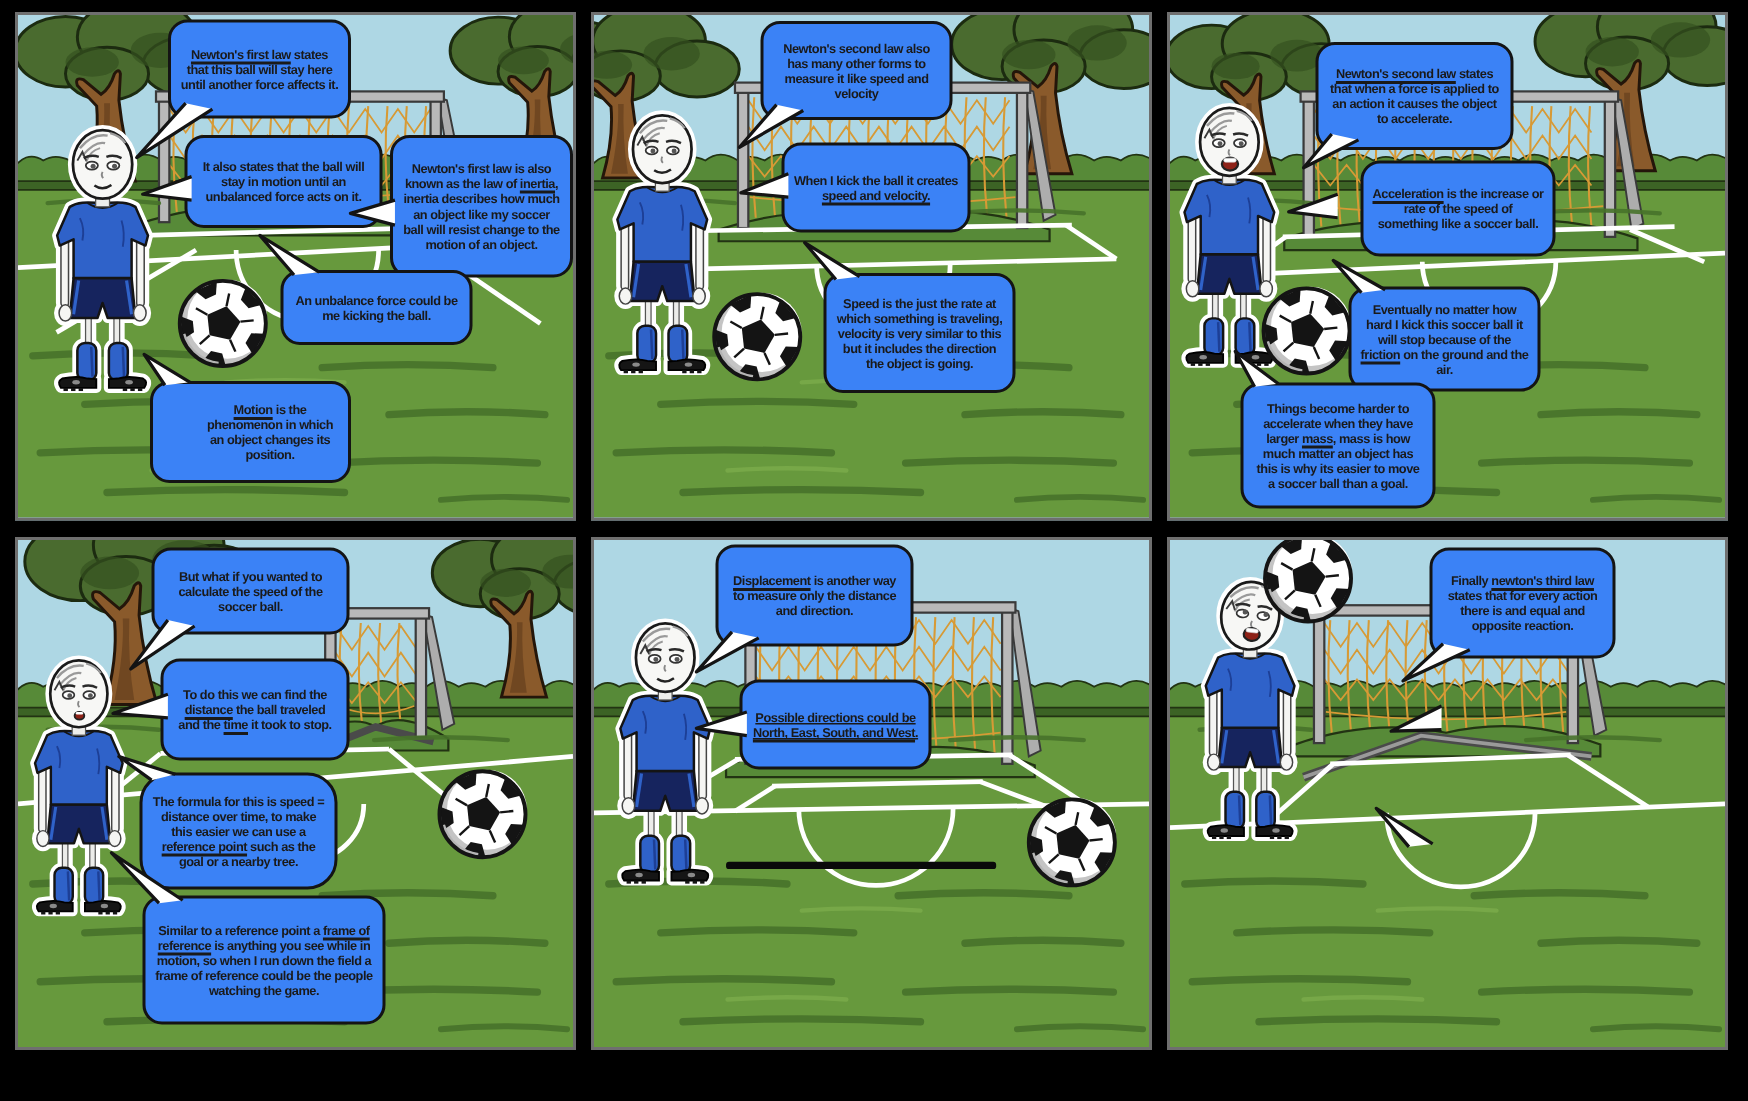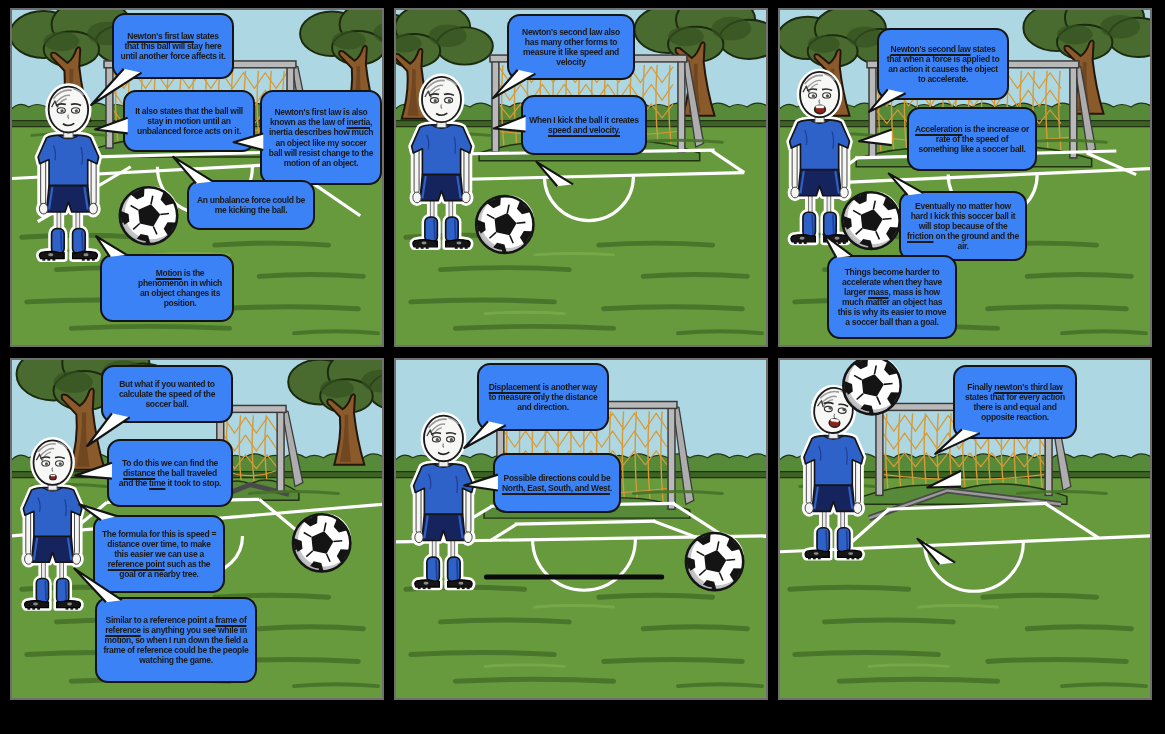--- a/index.html
+++ b/index.html
@@ -341,20 +341,23 @@
           <line x1="99.6" y1="213.0" x2="91.9" y2="208.6" stroke="#141414" stroke-width="1.6"></line>
           <path d="M 83.32 226.25 A 28.13 28.13 0 0 0 107.1 246.55" stroke="#b5b5b5" stroke-width="3" fill="none"></path>
           <circle cx="110" cy="219" r="29" fill="none" stroke="#141414" stroke-width="2.6"></circle>
         </g>
       </svg>
       <div class="bubble" style="left:125px;top:85px;width:126px;min-height:60px;">
         <div><span class="seg">When I kick the ball it creates </span><span class="seg u">speed and velocity.</span></div>
       </div>
       <div class="bubble" style="left:111px;top:4px;width:128px;min-height:66px;">
         <div><span class="seg">Newton's second law also has many other forms to measure it like speed and velocity</span></div>
+      </div>
+      <div class="bubble" style="left:153px;top:172px;width:128px;min-height:80px;">
+        <div><span class="seg">Speed is the just the rate at which something is traveling, velocity is very similar to this but it includes the direction the object is going.</span></div>
       </div>
       <svg class="tails" viewBox="0 0 374 342" preserveAspectRatio="none">
         <path d="M 123 61 L 98 90 L 141 65" fill="#ffffff" stroke="#141414" stroke-width="2.2" stroke-linejoin="round"></path>
         <path d="M 131 108 L 99 121 L 131 124" fill="#ffffff" stroke="#141414" stroke-width="2.2" stroke-linejoin="round"></path>
         <path d="M 163 180 L 142 155 L 179 178" fill="#ffffff" stroke="#141414" stroke-width="2.2" stroke-linejoin="round"></path>
       </svg>
     </div>
   <div class="panel" id="p2" style="left: 778px; top: 8px; width: 374px; height: 339px; border-color: rgb(111, 111, 111);">
       <svg class="scene" viewBox="0 0 374 342" preserveAspectRatio="none">
         <rect x="-5" y="-5" width="384" height="115" fill="#aed7e4"></rect>
@@ -669,21 +672,21 @@
           <path d="M 286.32 192.25 A 28.13 28.13 0 0 0 310.1 212.55" stroke="#b5b5b5" stroke-width="3" fill="none"></path>
           <circle cx="313" cy="185" r="29" fill="none" stroke="#141414" stroke-width="2.6"></circle>
         </g>
       </svg>
       <div class="bubble" style="left:89px;top:5px;width:132px;min-height:58px;">
         <div><span class="seg">But what if you wanted to calculate the speed of the soccer ball.</span></div>
       </div>
       <div class="bubble" style="left:95px;top:79px;width:126px;min-height:68px;">
         <div><span class="seg">To do this we can find the </span><span class="seg u">distance</span><span class="seg"> the ball traveled and the </span><span class="seg u">time</span><span class="seg"> it took to stop.</span></div>
       </div>
-      <div class="bubble" style="left:81px;top:155px;width:132px;min-height:78px;">
+      <div class="bubble" style="left:81px;top:155px;width:132px;min-height:78px;border-radius:20px;">
         <div><span class="seg">The formula for this is speed = distance over time, to make this easier we can use a </span><span class="seg u">reference point</span><span class="seg"> such as the goal or a nearby tree.</span></div>
       </div>
       <div class="bubble" style="left:83px;top:237px;width:162px;min-height:86px;">
         <div><span class="seg">Similar to a reference point a </span><span class="seg u">frame of reference</span><span class="seg"> is anything you see while in motion, so when I run down the field a frame of reference could be the people watching the game.</span></div>
       </div>
       <svg class="tails" viewBox="0 0 374 342" preserveAspectRatio="none">
         <path d="M 101 54 L 76 87 L 119 58" fill="#ffffff" stroke="#141414" stroke-width="2.2" stroke-linejoin="round"></path>
         <path d="M 101 104 L 64 117 L 101 120" fill="#ffffff" stroke="#141414" stroke-width="2.2" stroke-linejoin="round"></path>
         <path d="M 90 162 L 68 146 L 106 158" fill="#ffffff" stroke="#141414" stroke-width="2.2" stroke-linejoin="round"></path>
         <path d="M 95 245 L 63 211 L 111 243" fill="#ffffff" stroke="#141414" stroke-width="2.2" stroke-linejoin="round"></path>
@@ -819,21 +822,21 @@
           <line x1="313.1" y1="212.0" x2="306.5" y2="218.0" stroke="#141414" stroke-width="1.6"></line>
           <polygon points="303.4,181.8 310.4,187.4 317.4,184.2 318.0,175.3" fill="#141414"></polygon>
           <line x1="311.6" y1="198.0" x2="303.9" y2="193.6" stroke="#141414" stroke-width="1.6"></line>
           <path d="M 295.32 211.25 A 28.13 28.13 0 0 0 319.1 231.55" stroke="#b5b5b5" stroke-width="3" fill="none"></path>
           <circle cx="322" cy="204" r="29" fill="none" stroke="#141414" stroke-width="2.6"></circle>
         </g>
       </svg>
       <div class="bubble" style="left:81px;top:3px;width:132px;min-height:68px;">
         <div><span class="seg u">Displacement</span><span class="seg"> is another way to measure only the distance and direction.</span></div>
       </div>
-      <div class="bubble" style="left:97px;top:93px;width:128px;min-height:60px;">
+      <div class="bubble" style="left:97px;top:93px;width:128px;min-height:60px;text-decoration:underline;">
         <div><span class="seg">Possible directions could be </span><span class="seg u">North, East, South, and West</span><span class="seg">.</span></div>
       </div>
       <svg class="tails" viewBox="0 0 374 342" preserveAspectRatio="none">
         <path d="M 93 62 L 69 89 L 111 66" fill="#ffffff" stroke="#141414" stroke-width="2.2" stroke-linejoin="round"></path>
         <path d="M 103 116 L 69 127 L 103 132" fill="#ffffff" stroke="#141414" stroke-width="2.2" stroke-linejoin="round"></path>
       </svg>
     </div>
   <div class="panel" id="p5" style="left: 778px; top: 358px; width: 374px; height: 342px; border-color: rgb(111, 111, 111);">
       <svg class="scene" viewBox="0 0 374 342" preserveAspectRatio="none">
         <rect x="-5" y="-5" width="384" height="115" fill="#aed7e4"></rect>

